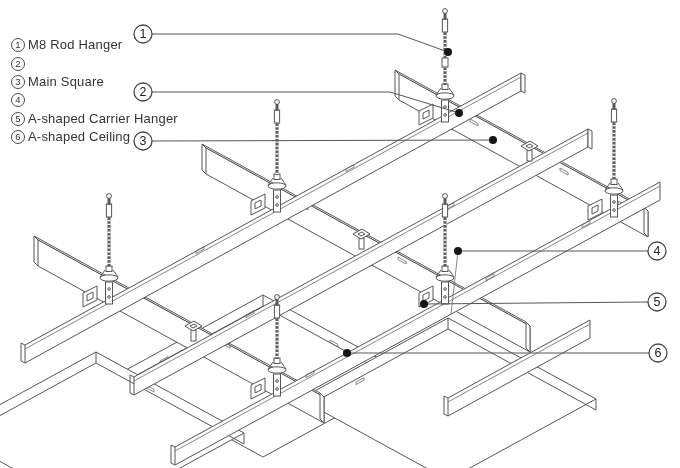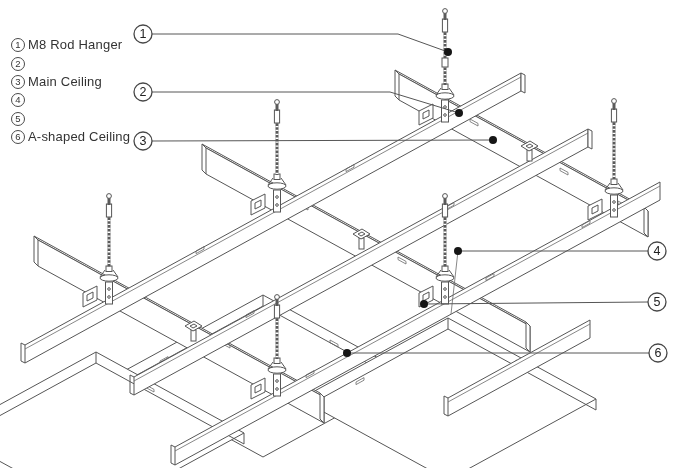--- a/index.html
+++ b/index.html
@@ -279,27 +279,28 @@
   <div id="legend">
     <div class="legend-row">
       <span class="legend-num">1</span>
       <span class="legend-label">M8 Rod Hanger</span>
     </div>
     <div class="legend-row">
       <span class="legend-num">2</span>
     </div>
     <div class="legend-row">
       <span class="legend-num">3</span>
-      <span class="legend-label">Main Ceiling</span>
+      <span class="legend-label">Main Square</span>
     </div>
     <div class="legend-row">
       <span class="legend-num">4</span>
     </div>
     <div class="legend-row">
       <span class="legend-num">5</span>
+      <span class="legend-label">A-shaped Carrier Hanger</span>
     </div>
     <div class="legend-row">
       <span class="legend-num">6</span>
       <span class="legend-label">A-shaped Ceiling</span>
     </div>
   </div>
 
 </div>
 
 </body></html>

